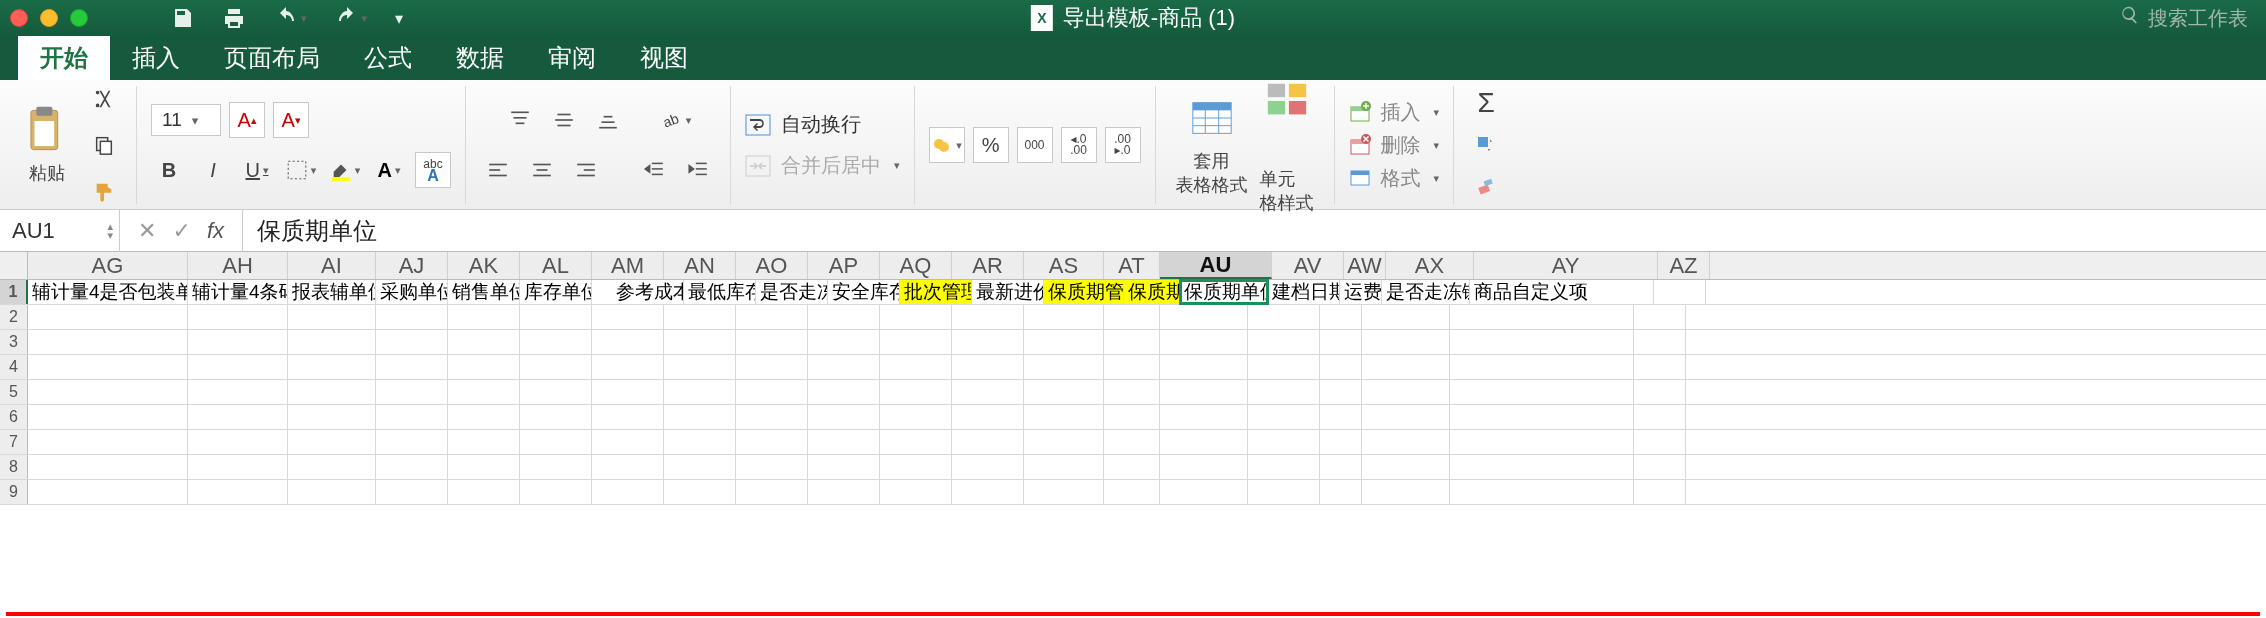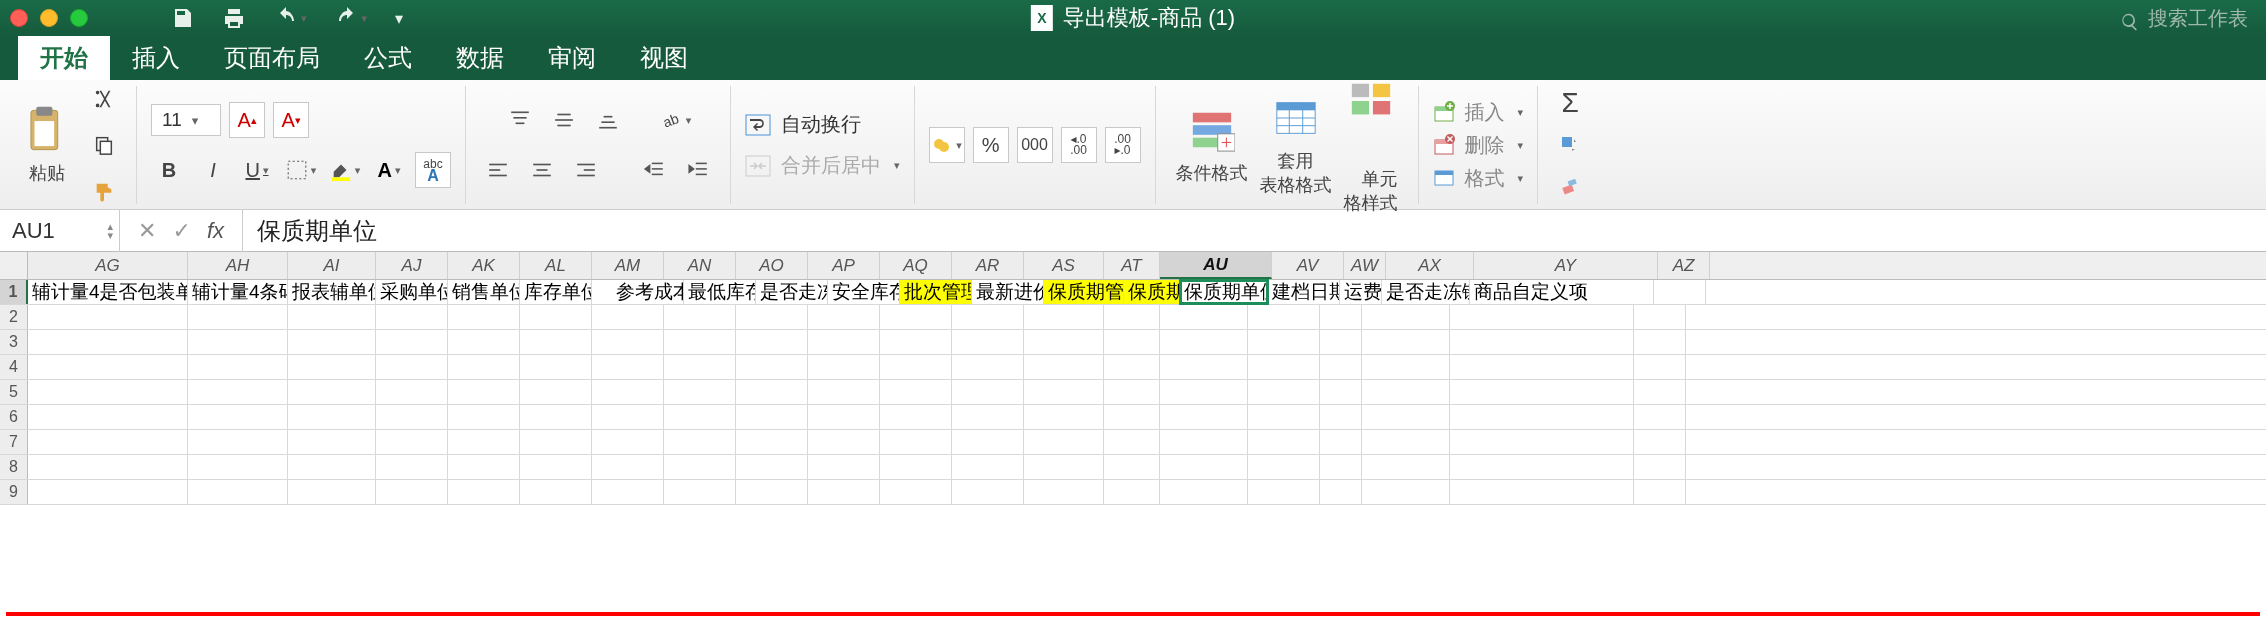--- a/index.html
+++ b/index.html
@@ -11,21 +11,21 @@
 .traffic div { width: 18px; height: 18px; border-radius: 50%; }
 .t-red { background: #ff5f56; border: 1px solid #e0443e; }
 .t-yellow { background: #ffbd2e; border: 1px solid #dea123; }
 .t-green { background: #27c93f; border: 1px solid #1aab29; }
 .qat { display: flex; gap: 28px; align-items: center; }
 .qat-item { color: #e8f0eb; display: flex; align-items: center; }
 .qat-item svg { width: 24px; height: 24px; fill: #e8f0eb; }
 .title-center { position: absolute; left: 50%; transform: translateX(-50%); display: flex; align-items: center; gap: 10px; font-size: 22px; }
 .title-center .ficon { width: 22px; height: 26px; background: #fff; position: relative; }
 .title-center .ficon::after { content: "X"; position: absolute; top: 5px; left: 0; right: 0; text-align: center; color: #1a6b47; font-weight: bold; font-size: 14px; }
-.search-box { margin-left: auto; display: flex; align-items: flex-end; gap: 8px; color: #9fb8ab; font-size: 20px; padding: 2px 8px; }
+.search-box { margin-left: auto; display: flex; align-items: flex-start; gap: 8px; color: #9fb8ab; font-size: 20px; padding: 2px 8px; }
 .search-box svg { width: 20px; height: 20px; fill: #9fb8ab; }
 
 
 .ribbon-tabs { height: 44px; background: #155a3c; display: flex; align-items: flex-end; padding-left: 18px; }
 .tab { padding: 8px 22px; color: #fff; font-size: 24px; height: 44px; display: flex; align-items: center; }
 .tab.active { background: #fff; color: #217346; font-weight: 600; }
 
 
 .ribbon { height: 130px; background: linear-gradient(#fcfcfc, #eeeeee); border-bottom: 1px solid #ccc; display: flex; padding: 6px 0 2px 4px; }
 .group { border-right: 1px solid #d8d8d8; padding: 0 14px; display: flex; align-items: center; height: 118px; }
@@ -46,21 +46,21 @@
 .name-box { width: 120px; height: 42px; border-right: 1px solid #ccc; display: flex; align-items: center; padding: 0 12px; font-size: 22px; color: #333; position: relative; }
 .name-box .spin { position: absolute; right: 6px; display:flex; flex-direction:column; line-height:9px; font-size:11px; color:#888;}
 .fx-controls { display: flex; align-items: center; gap: 16px; padding: 0 18px; border-right: 1px solid #ccc; height: 42px; color: #999; font-size: 22px; }
 .fx-controls .fx { font-style: italic; color: #555; }
 .formula-input { flex: 1; padding: 0 14px; font-size: 24px; color: #222; display: flex; align-items: center; height: 42px; }
 
 
 .grid-wrap { position: relative; }
 .col-headers { display: flex; height: 28px; border-bottom: 1px solid #bbb; background: #efefef; }
 .corner { width: 28px; border-right: 1px solid #bbb; background: #efefef; }
-.ch { border-right: 1px solid #d0d0d0; display: flex; align-items: center; justify-content: center; font-size: 17px; color: #555; background:#ededed;font-style:italic; }
+.ch { border-right: 1px solid #d0d0d0; display: flex; align-items: center; justify-content: center; font-size: 22px; color: #555; background:#ededed; }
 .ch.active { background: #d4d4d4; font-weight: 600; border-bottom: 2px solid #217346; color:#111; }
 .rows { }
 .row-line { display: flex; height: 25px; border-bottom: 1px solid #d8d8d8; }
 .rh { width: 28px; border-right: 1px solid #bbb; display: flex; align-items: center; justify-content: center; font-size: 16px; color: #555; background: #ededed; }
 .rh.active { background: #d4d4d4; font-weight:600; border-right:2px solid #217346;}
 .cell { border-right: 1px solid #d8d8d8; font-size: 19px; color: #000; padding: 1px 4px; display: flex; align-items: center; overflow: hidden; white-space: nowrap; }
 .cell.hl { background: #feff00; }
 .cell.sel { outline: 3px solid #1d8e5a; outline-offset: -2px; z-index: 2; position: relative; }
 </style>
 </head>
@@ -272,64 +272,53 @@
 
   <div class="group" style="flex-direction:column; gap:14px; justify-content:center; align-items:flex-start;">
     <div class="row">
       <span class="ibtn box dd-arrow">
           <svg viewBox="0 0 22 22">
             <circle cx="8" cy="10" r="5" fill="#f4c542"></circle>
             <circle cx="13" cy="13" r="5" fill="#f4c542"></circle>
           </svg>
         </span>
       <span class="ibtn box">%</span>
-      <span class="ibtn box" style="font-size:16px;">000</span>
+      <span class="ibtn box" style="font-size:12px;">000</span>
       <span class="ibtn box" style="font-size:12px;line-height:11px;flex-direction:column;">
           <span>◂.0</span>
           <span>.00</span>
         </span>
       <span class="ibtn box" style="font-size:12px;line-height:11px;flex-direction:column;">
           <span>.00</span>
           <span>▸.0</span>
         </span>
     </div>
   </div>
 
   <div class="group">
-    <div class="big-btn">
-      <svg class="big-icon" viewBox="0 0 48 48">
-          <rect x="4" y="6" width="40" height="10" fill="#e07474"></rect>
-          <rect x="4" y="19" width="40" height="10" fill="#74a8e0"></rect>
-          <rect x="4" y="32" width="40" height="10" fill="#8fd18f"></rect>
-          <rect x="30" y="28" width="18" height="18" fill="#fff" stroke="#888"></rect>
-          <line x1="34" y1="37" x2="44" y2="37" stroke="#d44"></line>
-          <line x1="39" y1="32" x2="39" y2="42" stroke="#d44"></line>
-        </svg>
-      <span>条件格式</span>
-    </div>
     <div class="big-btn">
       <svg class="big-icon" viewBox="0 0 48 48">
           <rect x="4" y="8" width="40" height="32" fill="#fff" stroke="#5b9bd5"></rect>
           <rect x="4" y="8" width="40" height="8" fill="#5b9bd5"></rect>
           <line x1="4" y1="24" x2="44" y2="24" stroke="#5b9bd5"></line>
           <line x1="4" y1="32" x2="44" y2="32" stroke="#5b9bd5"></line>
           <line x1="17" y1="8" x2="17" y2="40" stroke="#5b9bd5"></line>
           <line x1="31" y1="8" x2="31" y2="40" stroke="#5b9bd5"></line>
         </svg>
       <span style="white-space:pre; text-align:center;">套用
 表格格式</span>
     </div>
     <div class="big-btn">
       <svg class="big-icon" viewBox="0 0 48 48">
           <rect x="4" y="6" width="18" height="14" fill="#bbb"></rect>
           <rect x="26" y="6" width="18" height="14" fill="#f4c542"></rect>
           <rect x="4" y="24" width="18" height="14" fill="#8fd18f"></rect>
           <rect x="26" y="24" width="18" height="14" fill="#e07474"></rect>
         </svg>
-      <span style="white-space:pre; text-align:right;margin-top:35px;">单元
+      <span style="white-space:pre; text-align:left;margin-top:35px;">单元
 格样式</span>
     </div>
   </div>
 
   <div class="group" style="flex-direction:column; justify-content:center; gap:6px; align-items:flex-start;">
     <div class="lbl-row dd-arrow">
       <svg width="22" height="22" viewBox="0 0 22 22">
           <rect x="2" y="6" width="18" height="14" fill="#fff" stroke="#70ad47"></rect>
           <rect x="2" y="6" width="18" height="4" fill="#8fd18f"></rect>
           <circle cx="17" cy="5" r="5" fill="#70ad47"></circle>

